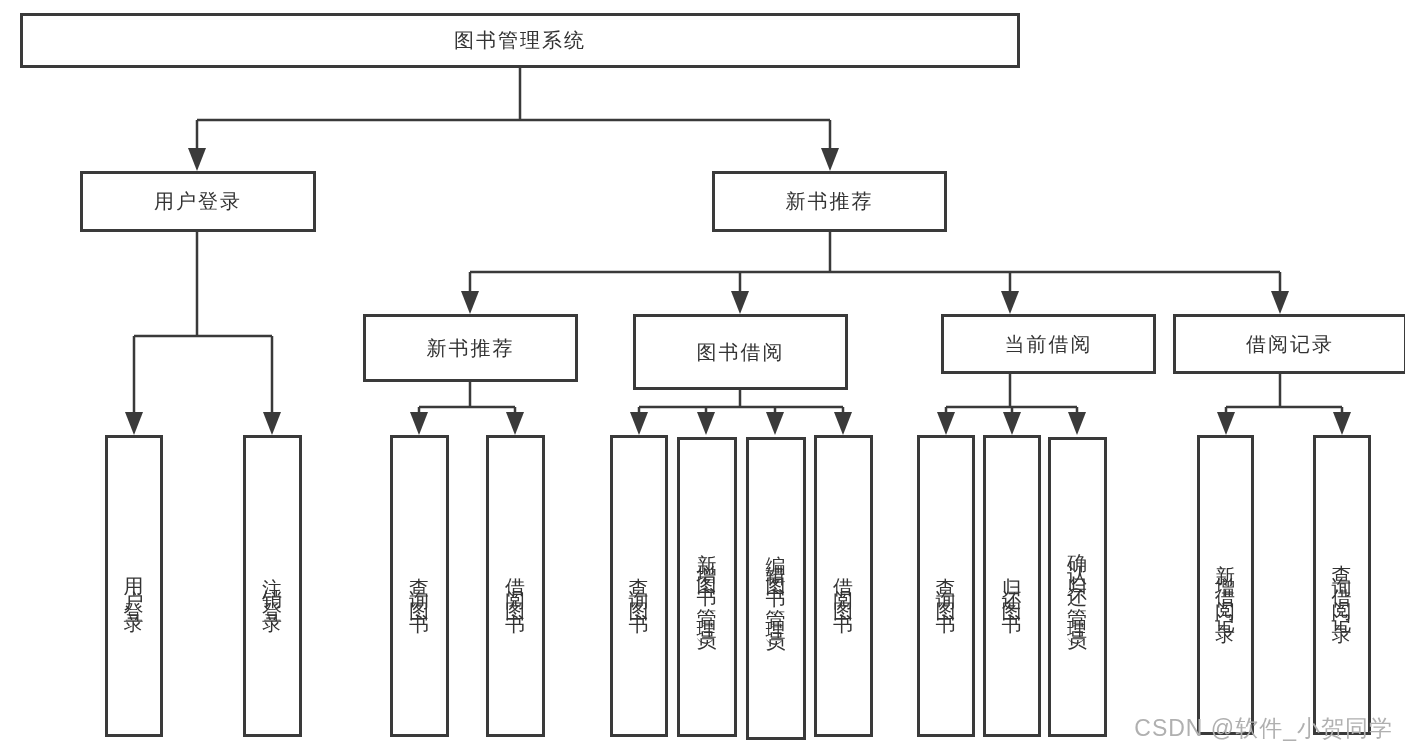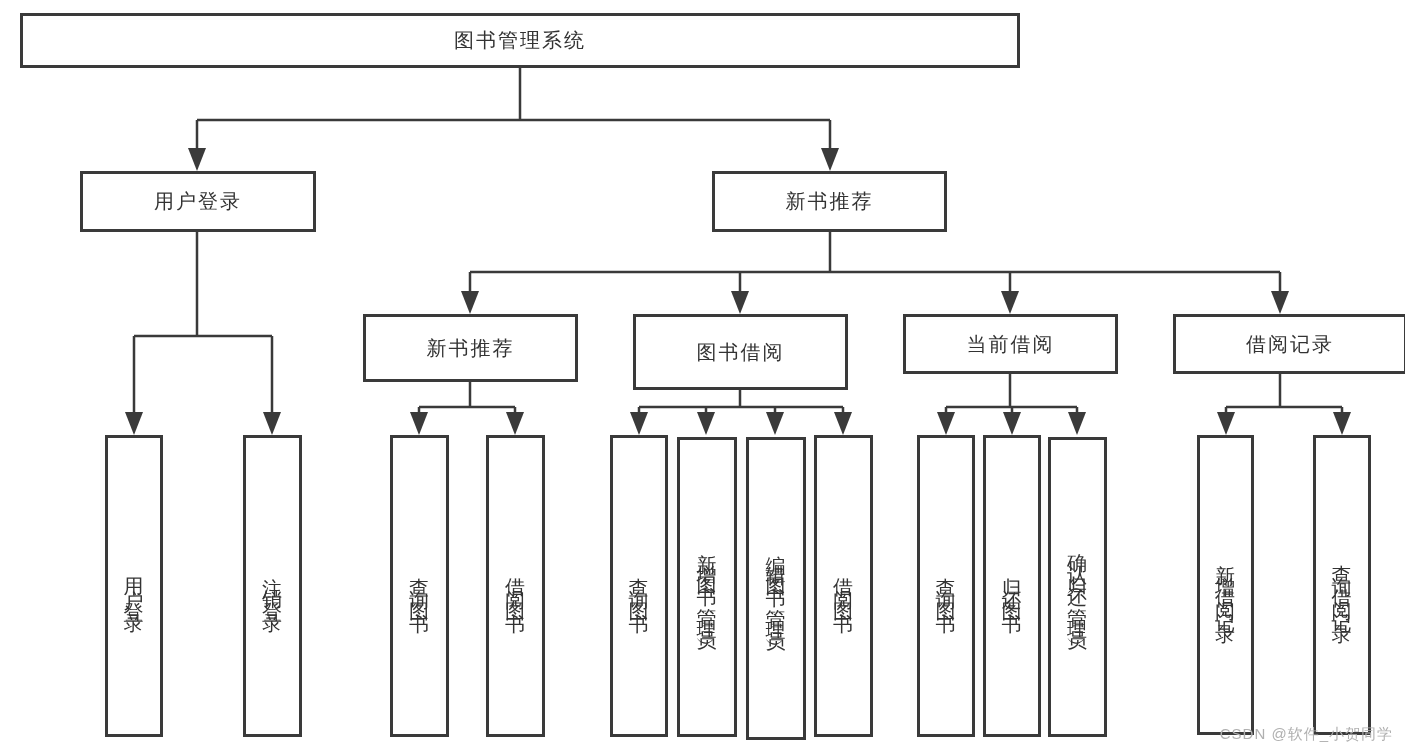--- a/index.html
+++ b/index.html
@@ -14,21 +14,21 @@
     display:flex;align-items:center;justify-content:center;color:#333333;
   }
   .h-label{font-size:20px;letter-spacing:2px;white-space:nowrap;}
   .leaf span{
     writing-mode:vertical-rl;text-orientation:mixed;
     font-size:20px;letter-spacing:12px;line-height:1;color:#333333;
   }
   .leaf.long span{letter-spacing:11px;}
   .watermark{
     position:absolute;right:12px;bottom:3px;z-index:5;
-    font-size:15px;letter-spacing:1px;color:#b0b0b0;white-space:nowrap;
+    font-size:23px;letter-spacing:1px;color:#b0b0b0;white-space:nowrap;
   }
 </style>
 </head>
 <body>
 
 <div class="canvas">
 
   <svg class="connectors" viewBox="0 0 1405 747">
     <path fill="none" stroke="#3a3a3a" stroke-width="2.5" d="
       M520,68 V120 M197,120 H830 M197,120 V150 M830,120 V150
@@ -71,21 +71,21 @@
   <div class="box" style="left:712px;top:171px;width:235px;height:61px">
     <span class="h-label">新书推荐</span>
   </div>
 
   <div class="box" style="left:363px;top:314px;width:215px;height:68px">
     <span class="h-label">新书推荐</span>
   </div>
   <div class="box" style="left:633px;top:314px;width:215px;height:76px">
     <span class="h-label">图书借阅</span>
   </div>
-  <div class="box" style="left:903px;top:314px;width:215px;height:60px">
+  <div class="box" style="left:941px;top:314px;width:215px;height:60px">
     <span class="h-label">当前借阅</span>
   </div>
   <div class="box" style="left:1173px;top:314px;width:234px;height:60px">
     <span class="h-label">借阅记录</span>
   </div>
 
   <div class="box leaf" style="left:105px;top:435px;width:58px;height:302px">
     <span>用户登录</span>
   </div>
   <div class="box leaf" style="left:243px;top:435px;width:59px;height:302px">

